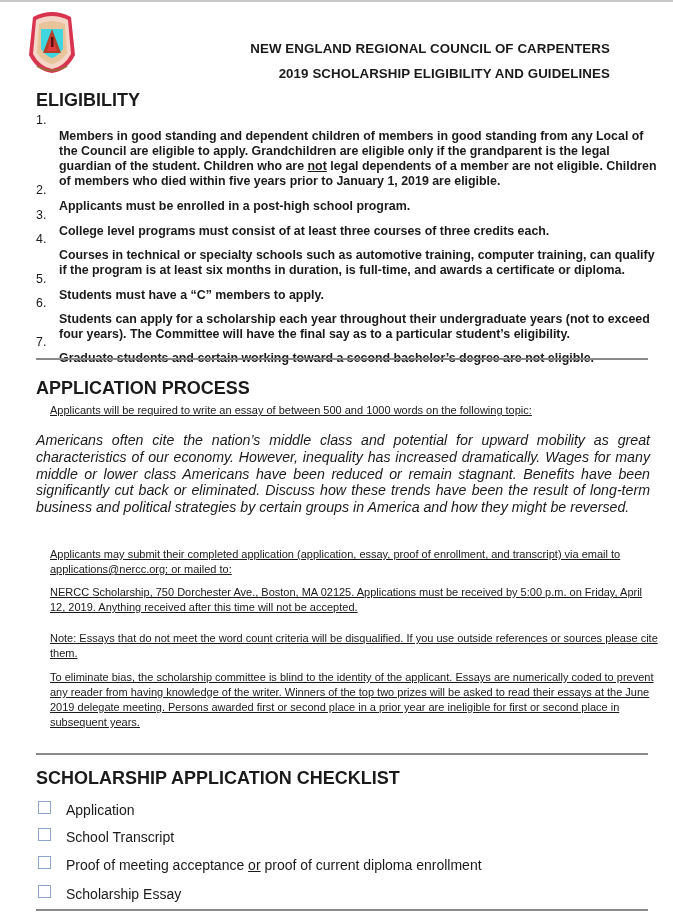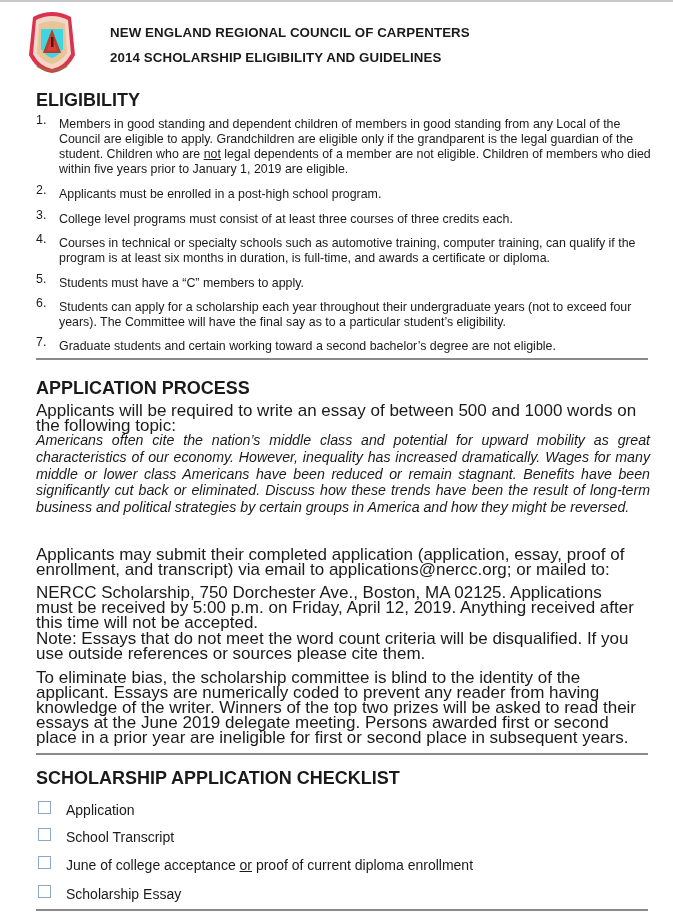--- a/index.html
+++ b/index.html
@@ -6,30 +6,30 @@
   body {
     width: 673px; height: 915px; overflow: hidden;
     background: #ffffff;
     font-family: "Liberation Sans", sans-serif;
     color: #1a1a1a;
     position: relative;
   }
   .topline { position: absolute; left: 0; top: 0; width: 673px; height: 2px; background: #c8c8c8; }
   .logo { position: absolute; left: 27px; top: 9px; width: 50px; height: 66px; }
   .title1, .title2 {
-    position: absolute; left: 110px; width: 500px; text-align: left;
-    font-weight: bold; font-size: 13.3px; letter-spacing: 0.1px;
+    position: absolute; left: 110px; width: 500px; text-align: right;
+    font-weight: bold; font-size: 13.3px; letter-spacing: 0.1px; margin-top: 16px;
   }
   .title1 { top: 25px; }
   .title2 { top: 50px; }
   .h { position: absolute; left: 36px; font-weight: bold; font-size: 18px; }
-  .p { position: absolute; left: 36px; font-size: 17px; line-height: 15px; }
+  .p { position: absolute; left: 50px; font-size: 11px; line-height: 15px; text-decoration: underline; }
   .li { position: absolute; left: 36px; width: 620px; font-size: 12.4px; line-height: 15px; }
   .li .num { position: absolute; left: 0; top: 0; }
-  .li .txt { position: absolute; left: 23px; top: 4px; width: 600px; }
+  .li .txt { position: absolute; left: 23px; top: 16px; width: 600px; font-weight: bold; }
   .rule { position: absolute; left: 36px; width: 612px; height: 2px; background: #8a8a8a; }
   .essay {
     position: absolute; left: 36px; width: 614px;
     font-weight: normal; font-style: italic; font-size: 14.2px; line-height: 16.8px;
     text-align: justify;
   }
   .u { text-decoration: underline; }
   .cb { position: absolute; left: 38px; width: 11px; height: 11px; border: 1.5px solid #8ea6c8; background: #fff; cursor: pointer; }
   .cbl { position: absolute; left: 66px; font-size: 14px; }
 </style>
@@ -43,21 +43,21 @@
   <path d="M9 11 Q25 3 41 11 L44 45 Q37 58 25 60 Q13 58 6 45 Z" fill="#f3d6c6"></path>
   <path d="M12 15 Q25 9 38 15 L40 44 Q34 53 25 55 Q16 53 10 44 Z" fill="#e8c49a"></path>
   <path d="M14 20 L36 20 L36 40 Q30 48 25 49 Q20 48 14 40 Z" fill="#3fd6e0"></path>
   <path d="M25 20 L34 44 L16 44 Z" fill="#b5402a"></path>
   <path d="M25 26 L30 42 L20 42 Z" fill="#e23b3b"></path>
   <rect x="24" y="28" width="2.5" height="10" fill="#5a1010"></rect>
   <path d="M10 57 Q25 66 40 57" stroke="#9a6a3a" stroke-width="2" fill="none"></path>
 </svg>
 
 <div class="title1">NEW ENGLAND REGIONAL COUNCIL OF CARPENTERS</div>
-<div class="title2">2014 SCHOLARSHIP ELIGIBILITY AND GUIDELINES</div>
+<div class="title2">2019 SCHOLARSHIP ELIGIBILITY AND GUIDELINES</div>
 
 <div class="h" style="top:90px">ELIGIBILITY</div>
 
 <div class="li" style="top:113px">
   <span class="num">1.</span>
   <span class="txt"><span>Members in good standing and dependent children of members in good standing from any Local of the Council are eligible to apply. Grandchildren are eligible only if the grandparent is the legal guardian of the student.  Children who are </span><span class="u">not</span><span> legal dependents of a member are not eligible. Children of members who died within five years prior to January 1, 2019 are eligible.</span></span>
 </div>
 <div class="li" style="top:183px">
   <span class="num">2.</span>
   <span class="txt">Applicants must be enrolled in a post-high school program.</span>
@@ -97,18 +97,18 @@
 
 <div class="h" style="top:768px">SCHOLARSHIP APPLICATION CHECKLIST</div>
 
 <div class="cb" style="top:801px"></div>
 <div class="cbl" style="top:802px">Application</div>
 
 <div class="cb" style="top:828px"></div>
 <div class="cbl" style="top:829px">School Transcript</div>
 
 <div class="cb" style="top:856px"></div>
-<div class="cbl" style="top:857px"><span>June of college acceptance </span><span class="u">or</span><span> proof of current diploma enrollment</span></div>
+<div class="cbl" style="top:857px"><span>Proof of meeting acceptance </span><span class="u">or</span><span> proof of current diploma enrollment</span></div>
 
 <div class="cb" style="top:885px"></div>
 <div class="cbl" style="top:886px">Scholarship Essay</div>
 
 <div class="rule" style="top:909px"></div>
 
 </body></html>

